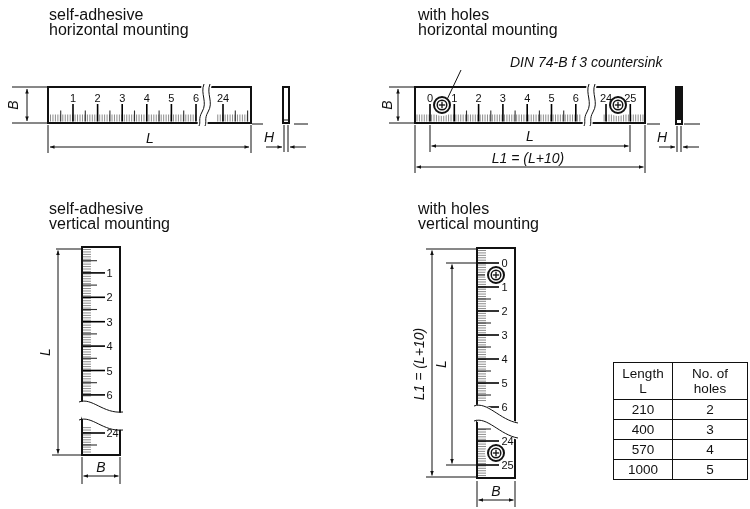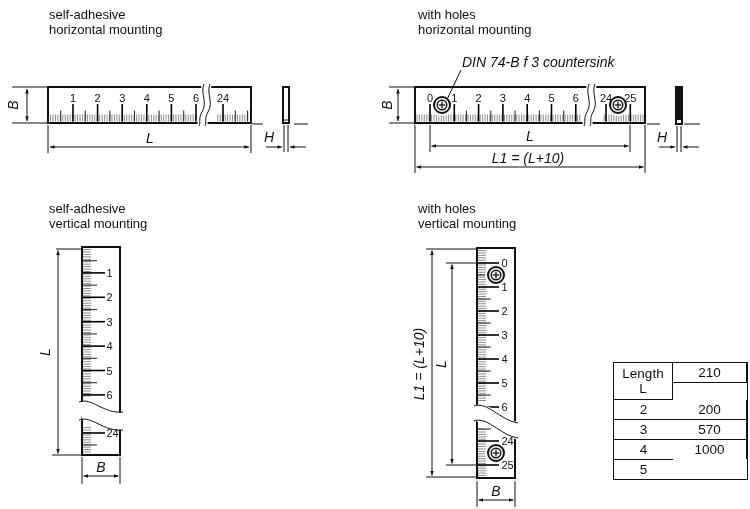--- a/index.html
+++ b/index.html
@@ -1,19 +1,19 @@
 <!DOCTYPE html>
 <html><head>
 <meta charset="utf-8">
 <style>
   html,body{margin:0;padding:0;background:#fff;}
   #stage{position:relative;width:750px;height:509px;background:#fff;overflow:hidden;
          font-family:"Liberation Sans",sans-serif;color:#111;}
-  .cap{position:absolute;font-size:13px;line-height:15px;white-space:nowrap;}
-  .callout{position:absolute;font-size:14px;font-style:italic;white-space:nowrap;}
+  .cap{position:absolute;font-size:16px;line-height:15px;white-space:nowrap;}
+  .callout{position:absolute;font-size:14px;font-style:italic;white-space:nowrap;margin-left:48px;}
   #art{position:absolute;left:0;top:0;}
   #art line,#art path,#art rect,#art circle,#art polygon{vector-effect:none;}
   .s{stroke:#111;stroke-width:1;fill:none;}
   .s2{stroke:#111;stroke-width:2;fill:#fff;}
   .thin{stroke:#6f6f6f;stroke-width:0.8;}
   .med{stroke:#2f2f2f;stroke-width:1.1;}
   .maj{stroke:#000;stroke-width:1.6;}
   .wh{stroke:#fff;fill:none;}
   text{fill:#111;}
   .num{font:11px "Liberation Sans",sans-serif;}
@@ -598,22 +598,26 @@
       <line class="s" x1="478.5" y1="500" x2="513.5" y2="500" marker-start="url(#ma)" marker-end="url(#ma)"></line>
       <text class="dim" x="496" y="496" text-anchor="middle">B</text>
     </g>
   </svg>
 
   <div class="tbl">
     <div class="c hd">
       <div>Length</div>
       <div>L</div>
     </div>
+    <div class="c hd last">
+      <div>No. of</div>
+      <div>holes</div>
+    </div>
     <div class="c">210</div>
     <div class="c last">2</div>
-    <div class="c">200</div>
+    <div class="c">400</div>
     <div class="c last">3</div>
     <div class="c">570</div>
     <div class="c last">4</div>
     <div class="c bot">1000</div>
     <div class="c last bot">5</div>
   </div>
 </div>
 
 </body></html>

